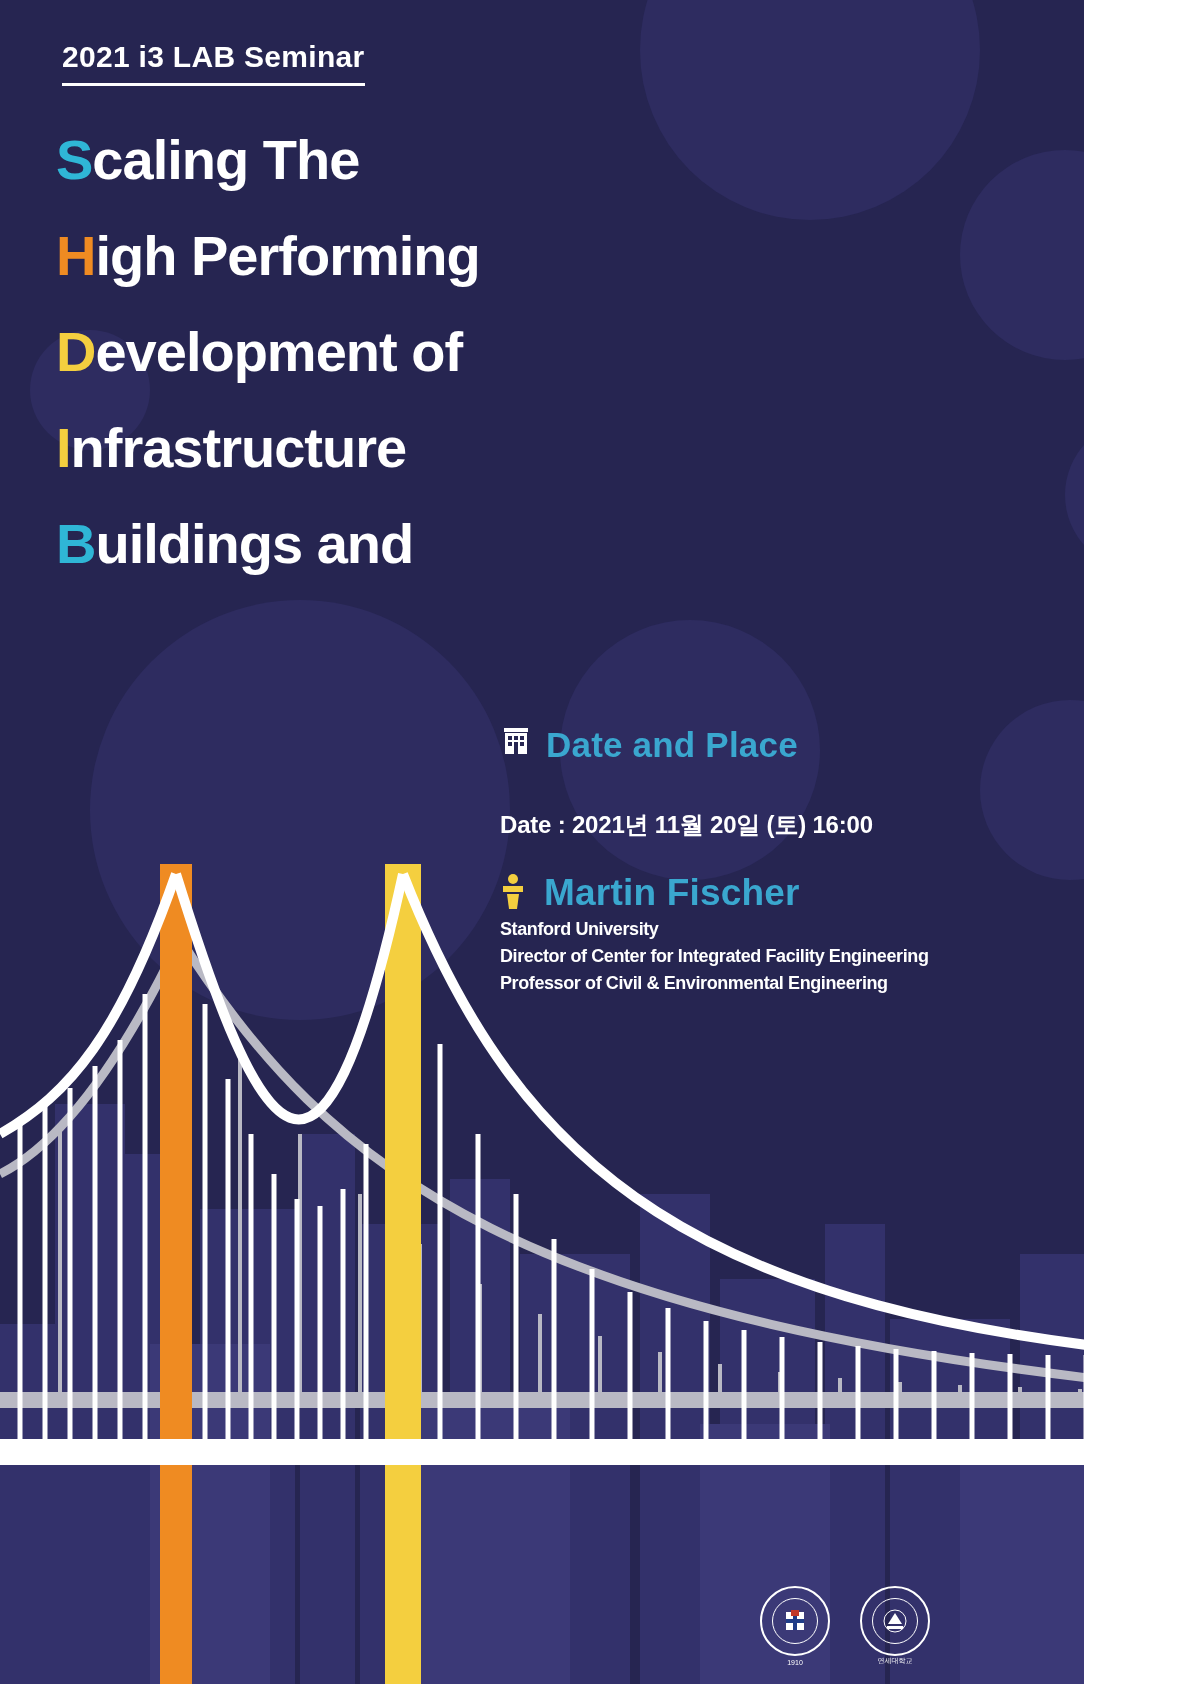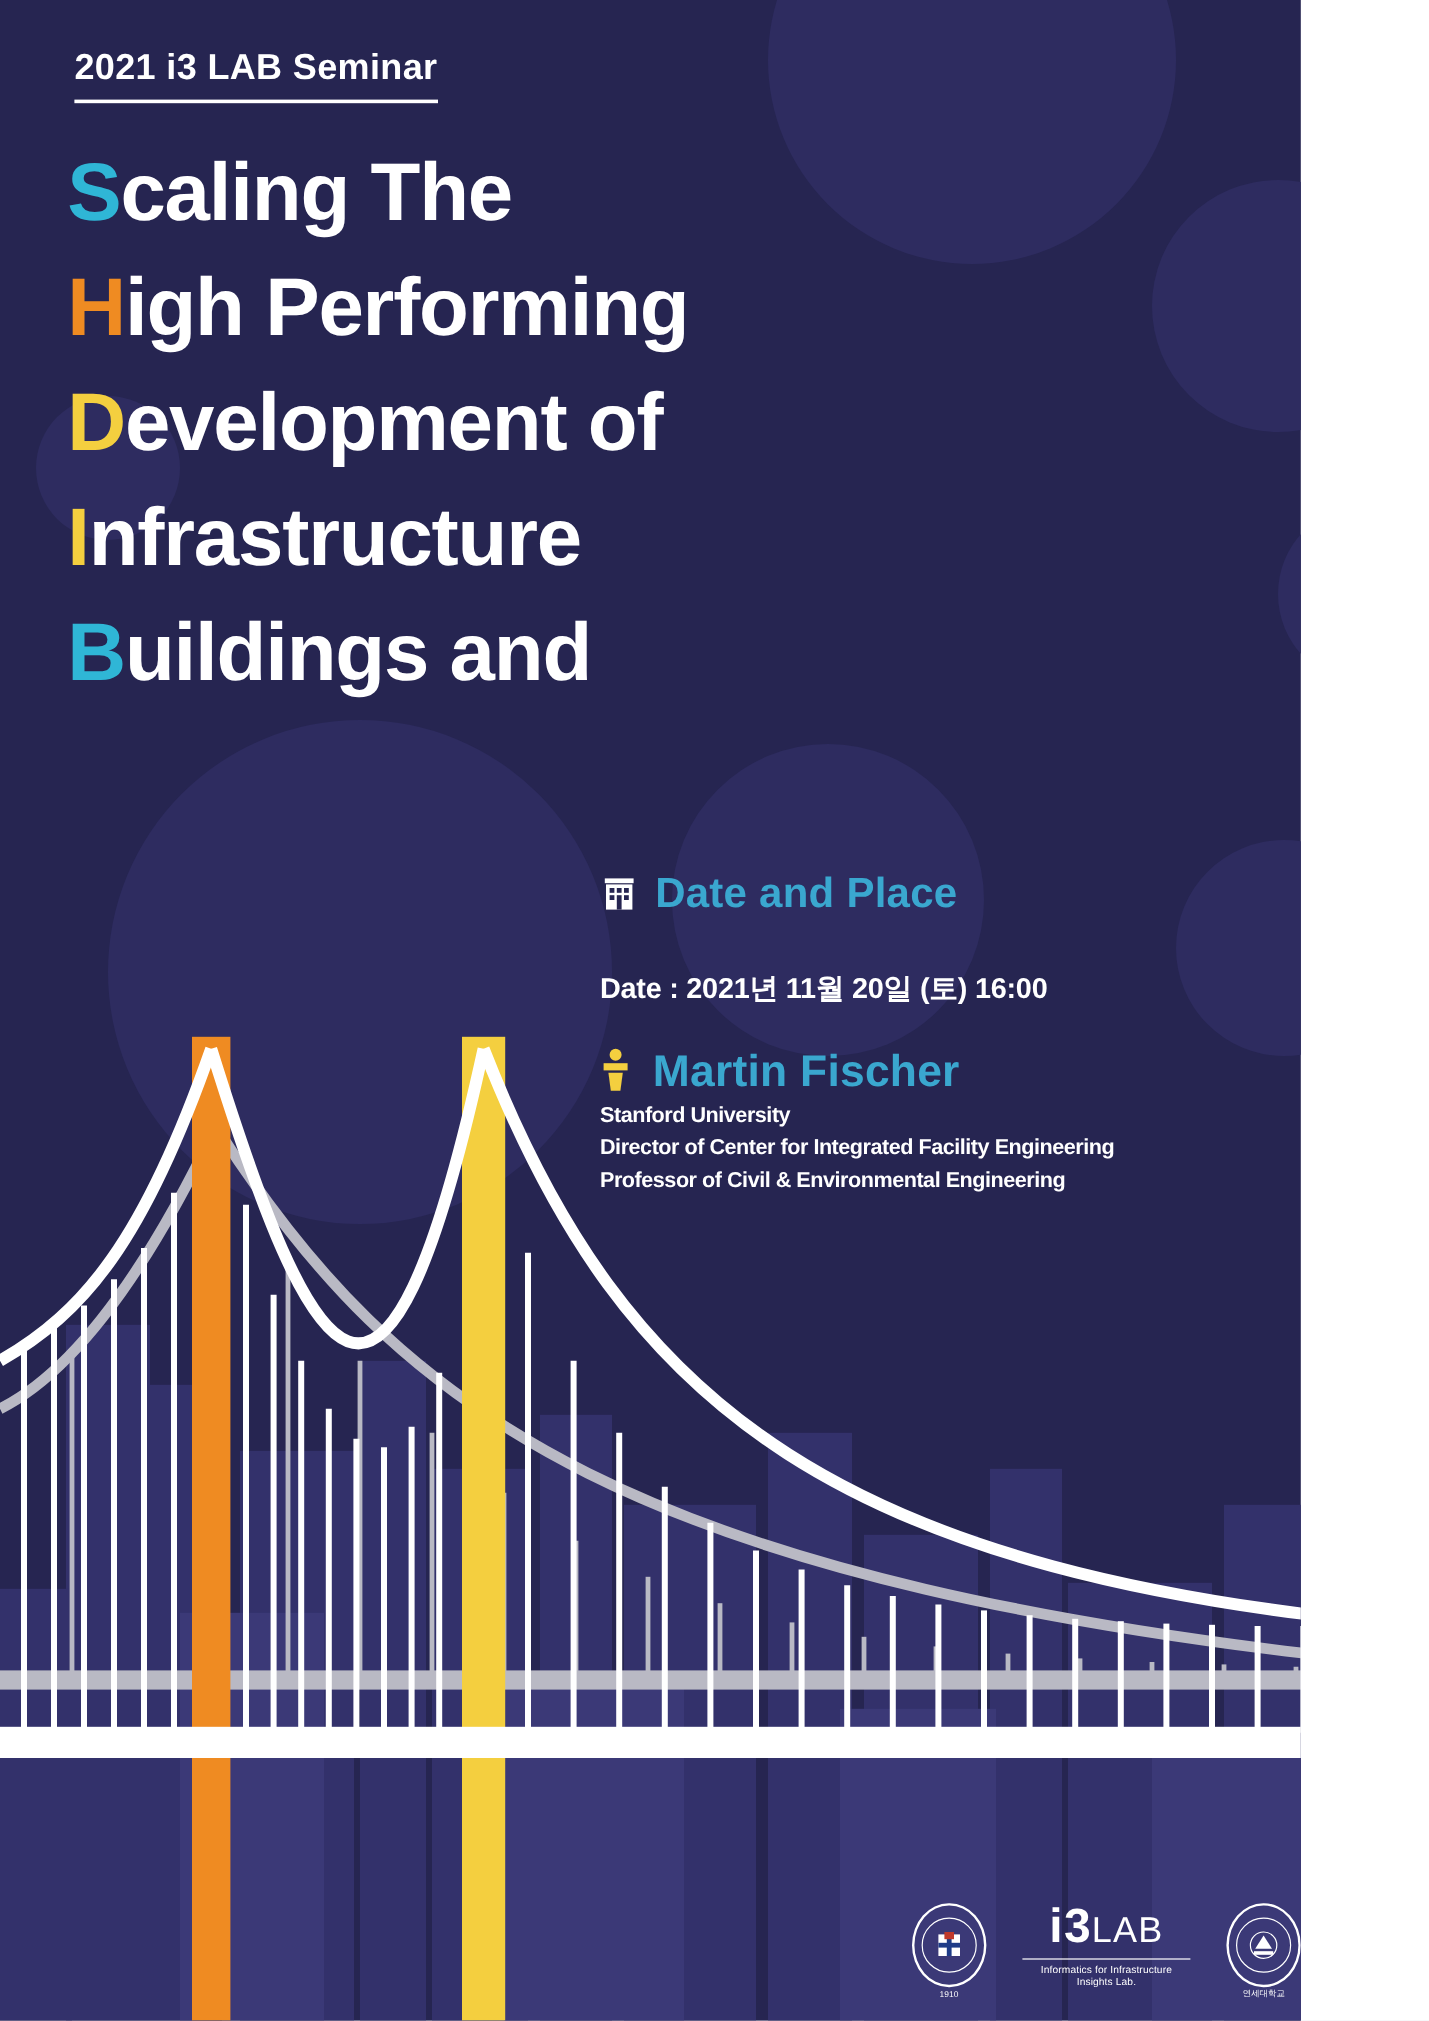--- a/index.html
+++ b/index.html
@@ -50,21 +50,21 @@
     border-bottom: 3px solid #ffffff;
   }
 
   .title-block {
     position: absolute;
     left: 56px;
     top: 112px;
     width: 900px;
   }
   .title-line {
-    font-size: 68px;
+    font-size: 56px;
     line-height: 96px;
     font-weight: bold;
     color: #ffffff;
     letter-spacing: -1px;
     white-space: nowrap;
   }
   .cap-s { color: #2fb6d6; }
   .cap-d { color: #f4cf3f; }
   .cap-h { color: #ef8b22; }
   .cap-b { color: #2fb6d6; }
@@ -72,21 +72,21 @@
 
   
   .info-date {
     position: absolute;
     left: 500px;
     top: 725px;
     width: 660px;
   }
   .info-head {
     display: flex;
-    align-items: center;
+    align-items: flex-start;
     gap: 14px;
     margin-bottom: 6px;
   }
   .info-head-text {
     font-size: 35px;
     font-weight: bold;
     color: #3aa7cf;
     letter-spacing: 0.2px;
   }
   .info-line {
@@ -351,26 +351,20 @@
         <svg width="26" height="26" viewBox="0 0 26 26">
           <rect x="4" y="4" width="18" height="18" fill="#ffffff"></rect>
           <rect x="11" y="4" width="4" height="18" fill="#1f3c88"></rect>
           <rect x="4" y="11" width="18" height="4" fill="#1f3c88"></rect>
           <rect x="9" y="2" width="8" height="6" fill="#c0392b"></rect>
         </svg>
       </div>
       <span class="seal-caption">1910</span>
     </div>
 
-    <div class="i3lab">
-      <div class="main">
-        <span>i3</span><span class="lab">LAB</span>
-      </div>
-      <div class="sub">Informatics for Infrastructure Insights Lab.</div>
-    </div>
 
     <div class="logo-seal">
       <div class="inner">
         <svg width="26" height="26" viewBox="0 0 26 26">
           <circle cx="13" cy="13" r="11" fill="none" stroke="#ffffff" stroke-width="1"></circle>
           <path d="M 6 16 L 13 5 L 20 16 Z" fill="#ffffff"></path>
           <rect x="5" y="18" width="16" height="3" fill="#ffffff"></rect>
         </svg>
       </div>
       <span class="seal-caption">연세대학교</span>

